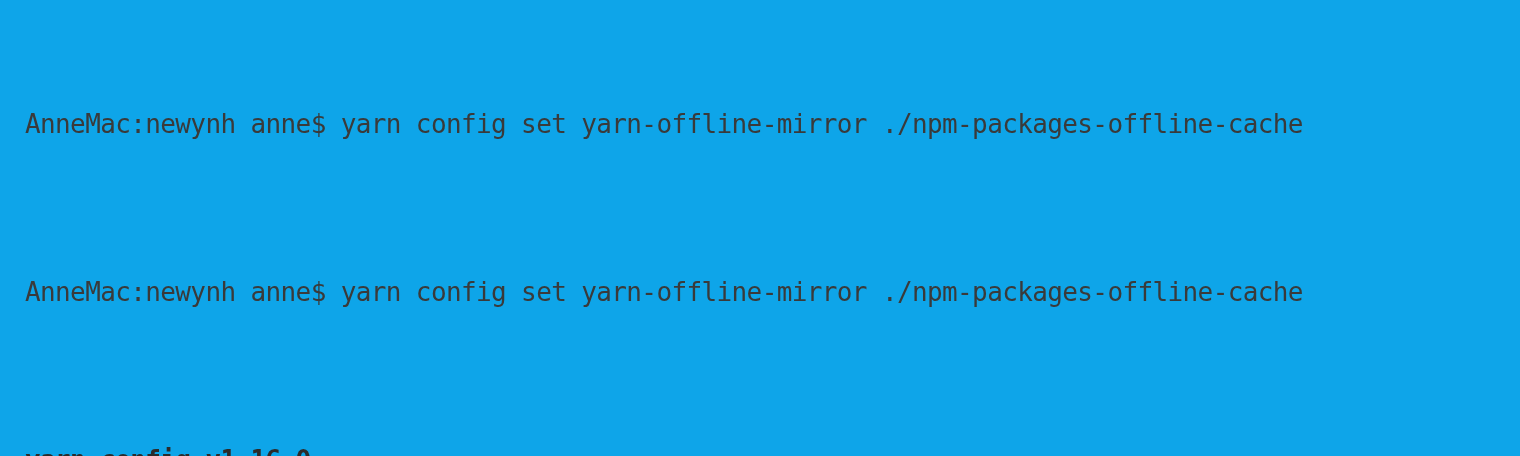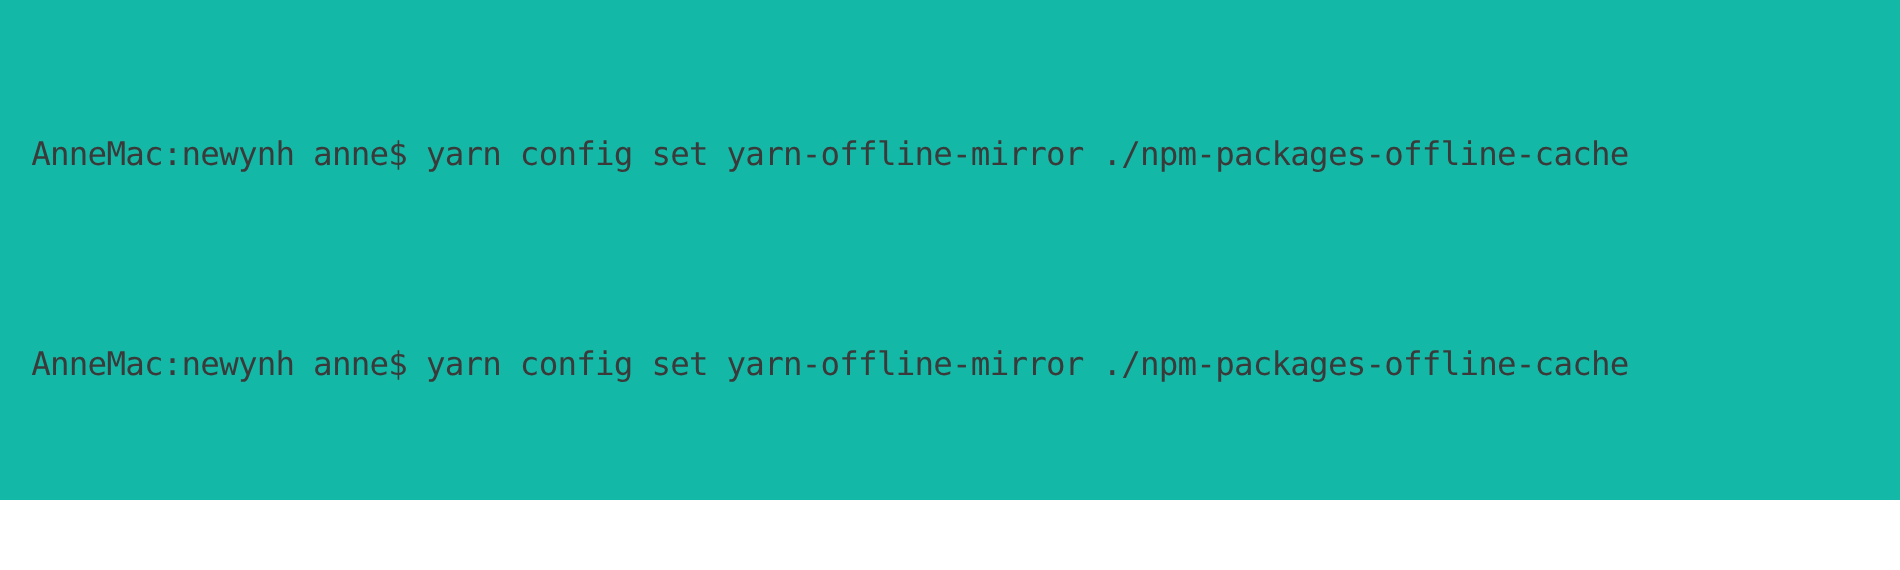--- a/index.html
+++ b/index.html
@@ -3,22 +3,22 @@
 <meta charset="utf-8">
 <style>
   html, body {
     margin: 0;
     padding: 0;
     background: #ffffff;
   }
   #terminal {
     position: relative;
     width: 1520px;
-    height: 400px;
-    background: #14b8a6;
+    height: 456px;
+    background: #0ea5e9;
     overflow: hidden;
     font-family: "DejaVu Sans Mono", "Liberation Mono", monospace;
     font-size: 26px;
     line-height: 33.6px;
     color: #3a3a3a;
     -webkit-font-smoothing: antialiased;
   }
   
   #buffer {
     position: absolute;

